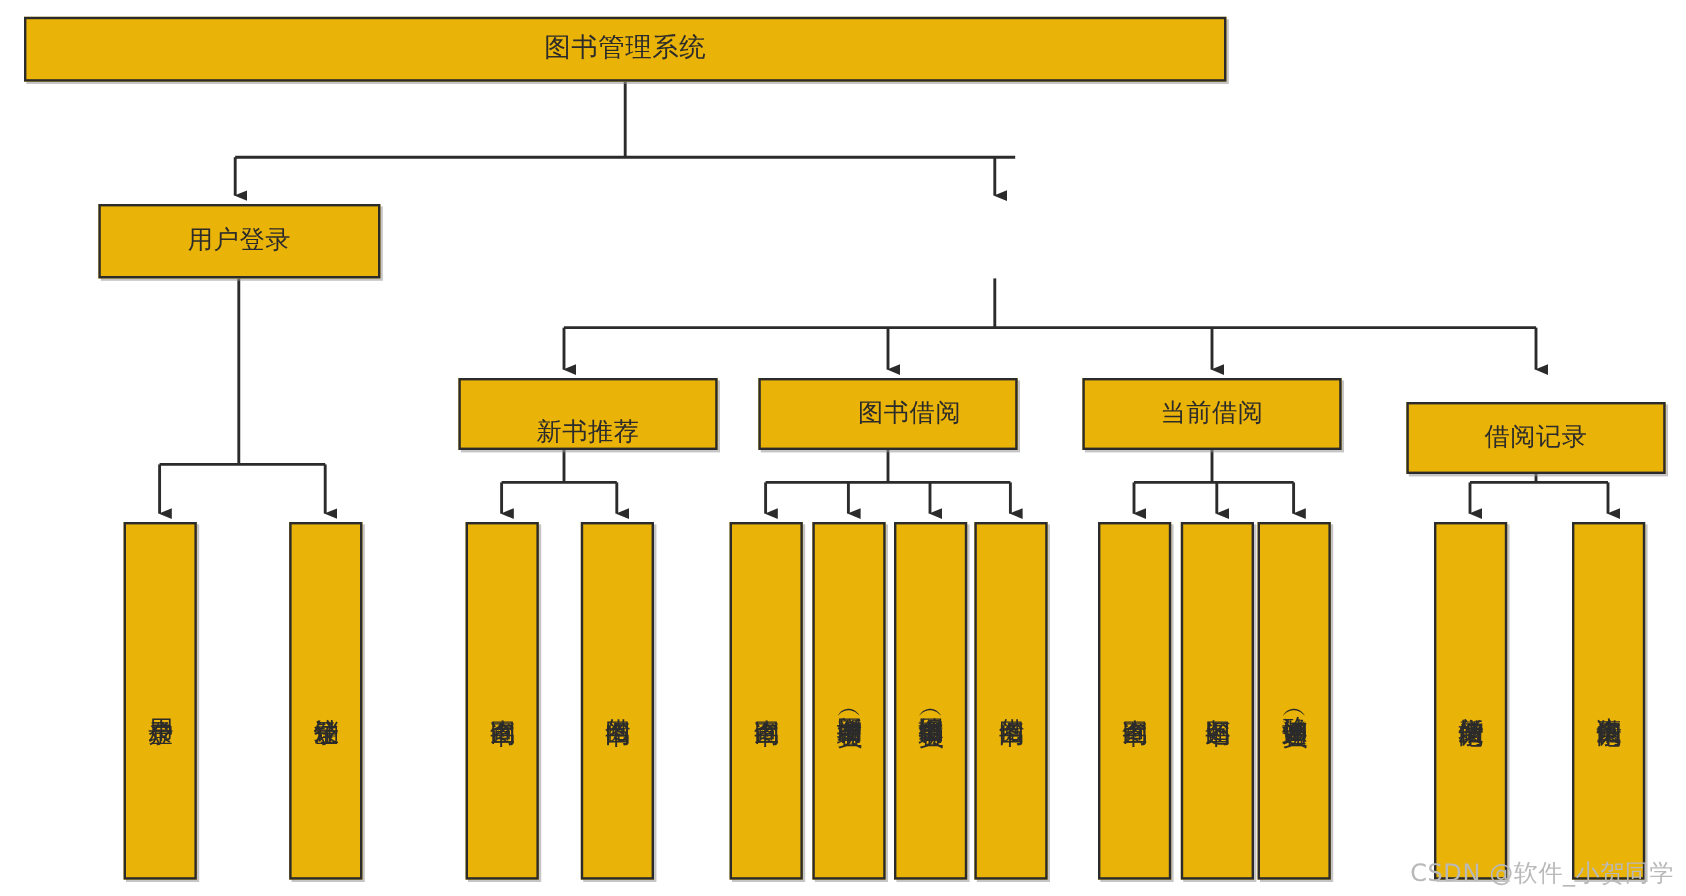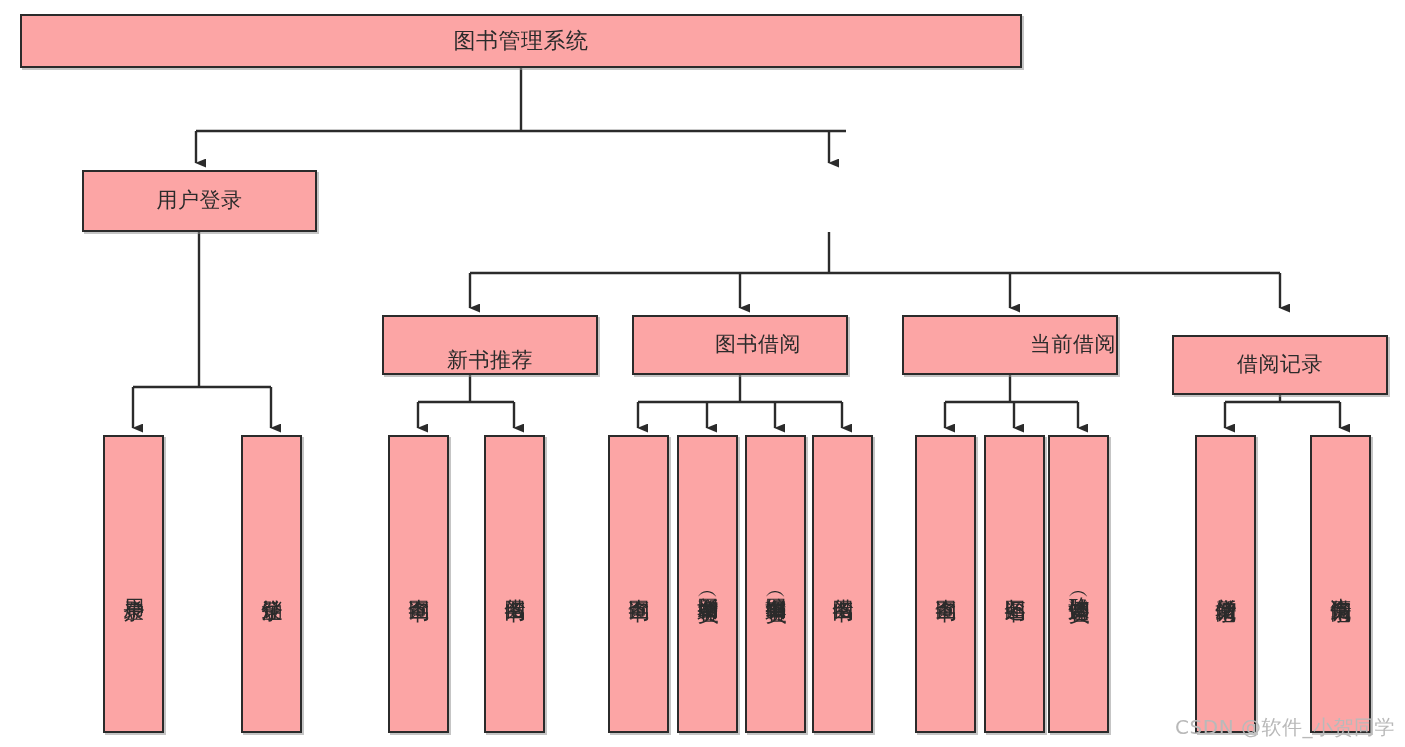--- a/index.html
+++ b/index.html
@@ -18,21 +18,21 @@
   svg.connectors {
     position: absolute;
     left: 0;
     top: 0;
     width: 1405px;
     height: 747px;
   }
   .node {
     position: absolute;
     box-sizing: border-box;
-    background: #fca5a5;
+    background: #eab308;
     border: 2px solid #2b2b2b;
     display: flex;
     align-items: center;
     justify-content: center;
     color: #2b2b2b;
   }
   .node.shadowed {
     box-shadow: 2px 2px 0 rgba(150,150,150,0.55);
   }
   .node .label-h {
@@ -129,21 +129,21 @@
   <div class="node shadowed" style="left:82px; top:170px; width:235px; height:62px;">
     <span class="label-h">用户登录</span>
   </div>
 
   <div class="node shadowed" style="left:382px; top:315px; width:216px; height:60px;align-items:flex-end;">
     <span class="label-h">新书推荐</span>
   </div>
   <div class="node shadowed" style="left:632px; top:315px; width:216px; height:60px;padding-left:36px;">
     <span class="label-h">图书借阅</span>
   </div>
-  <div class="node shadowed" style="left:902px; top:315px; width:216px; height:60px;justify-content:flex-end;">
+  <div class="node shadowed" style="left:902px; top:315px; width:216px; height:60px;">
     <span class="label-h">当前借阅</span>
   </div>
   <div class="node shadowed" style="left:1172px; top:315px; width:216px; height:60px;margin-top:20px;">
     <span class="label-h">借阅记录</span>
   </div>
 
   <div class="node leaf shadowed" style="left:103px; top:435px; width:61px; height:298px;">
     <span class="label-v">用户登录</span>
   </div>
   <div class="node leaf shadowed" style="left:241px; top:435px; width:61px; height:298px;">

